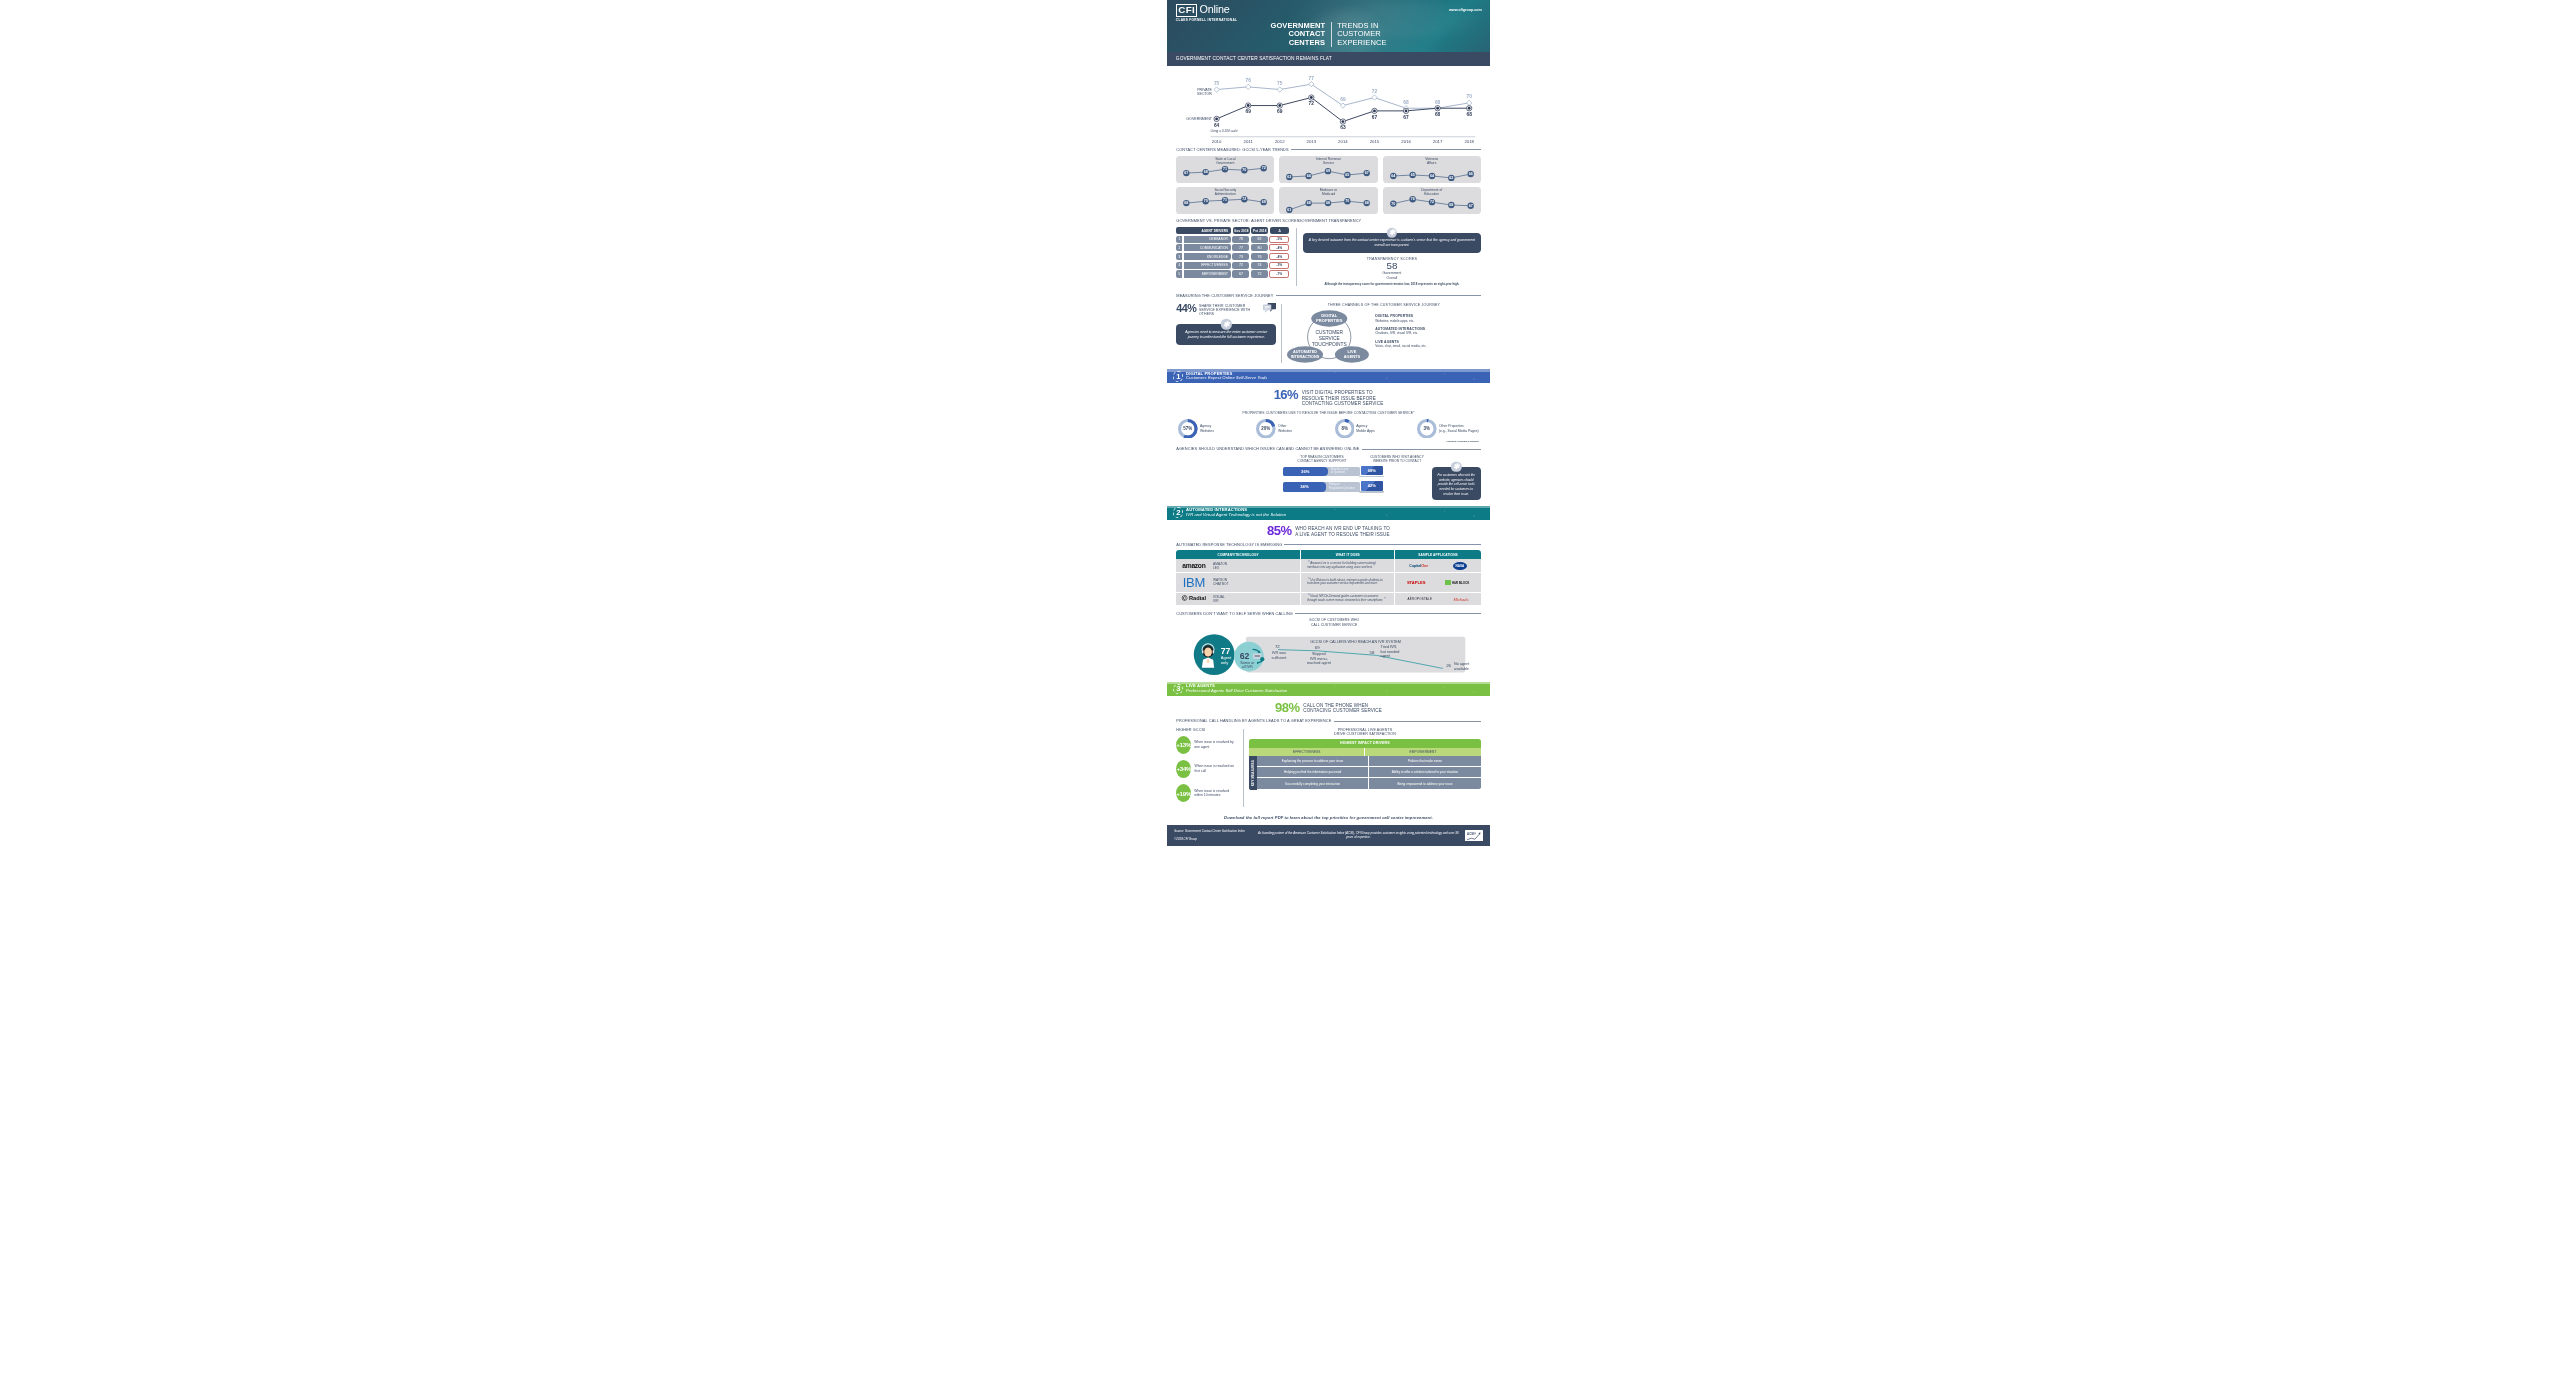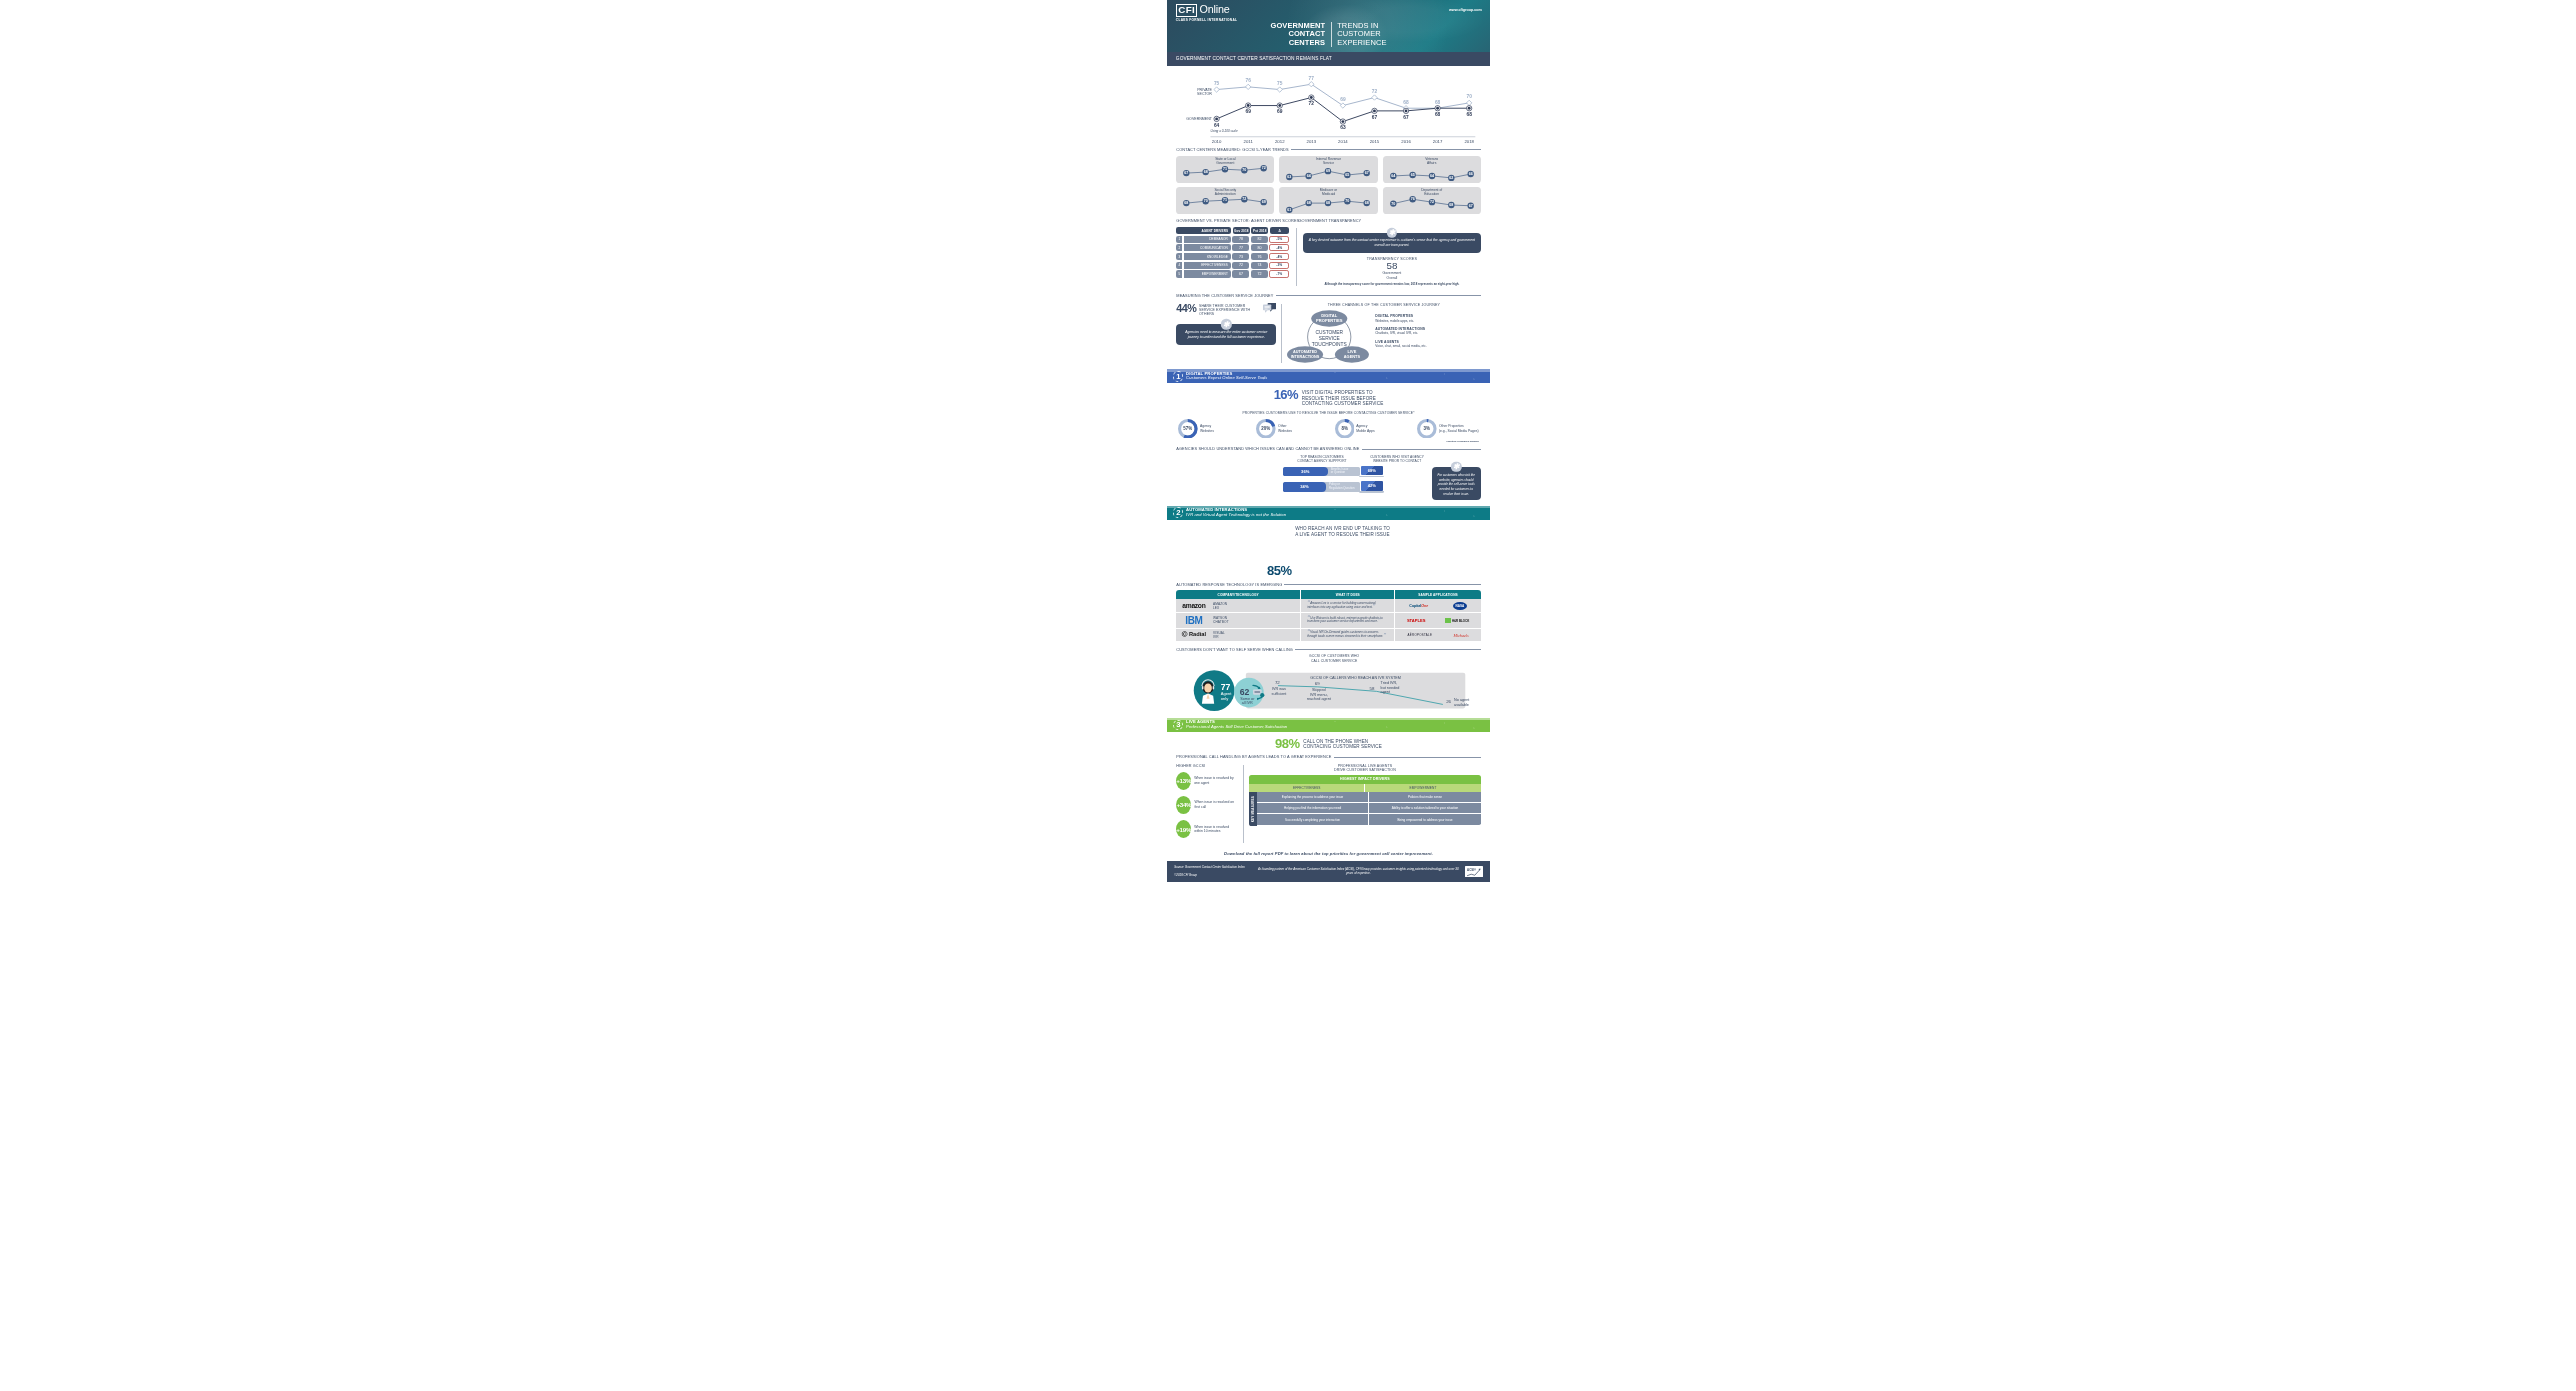--- a/index.html
+++ b/index.html
@@ -643,21 +643,21 @@
     <div class="toprule" style="background: rgba(255, 255, 255, 0.35);"></div>
     <div class="net"></div>
     <div class="bnum">2</div>
     <div class="btext">
       <div class="t1">AUTOMATED INTERACTIONS</div>
       <div class="t2">IVR and Virtual Agent Technology is not the Solution</div>
     </div>
   </div>
 
   <div class="hero-stat">
-    <div class="num" id="s2num" style="color: #0c4a6e; margin-top: 40px;">85%</div>
+    <div class="num" id="s2num" style="color: #6d28d9;">85%</div>
     <div class="txt nl">WHO REACH AN IVR END UP TALKING TO<br>A LIVE AGENT TO RESOLVE THEIR ISSUE</div>
   </div>
 
   <div style="padding:0 9.3px;">
     <div class="sec-title">
       <span>AUTOMATED RESPONSE TECHNOLOGY IS EMERGING</span>
       <span class="rule"></span>
     </div>
   </div>
 
@@ -684,21 +684,21 @@
               <div class="apps">
                 <span style="font-size:3.6px;font-weight:bold;color:#004977;">Capital<i style="color:#d03027;">One</i></span>
                 <span style="display:inline-block;background:#0b3d91;color:#fff;border-radius:50%;padding:2.1px 2.6px;font-size:3.1px;font-weight:bold;">NASA</span>
               </div>
             </div>
           </div>
           <div class="tt-row">
             <div class="w1">
               <div class="co-wrap">
                 <div class="co-logo">
-                  <span style="font-size:10px;font-weight:bold;color:#1f70c1;letter-spacing:-0.3px;">IBM</span>
+                  <span style="font-size:13px;font-weight:normal;color:#1f70c1;letter-spacing:-0.3px;">IBM</span>
                 </div>
                 <div class="co-tech">WATSON<br>CHATBOT</div>
               </div>
             </div>
             <div class="w2">
               <div class="quote"><span class="qm">“</span>Use Watson to build robust, enterprise-grade chatbots to transform your customer service department and more.<span class="qm">”</span></div>
             </div>
             <div class="w3" style="border-right:none;">
               <div class="apps">
                 <span style="font-size:4.1px;font-weight:bold;color:#cc0000;">STAPLES</span>

